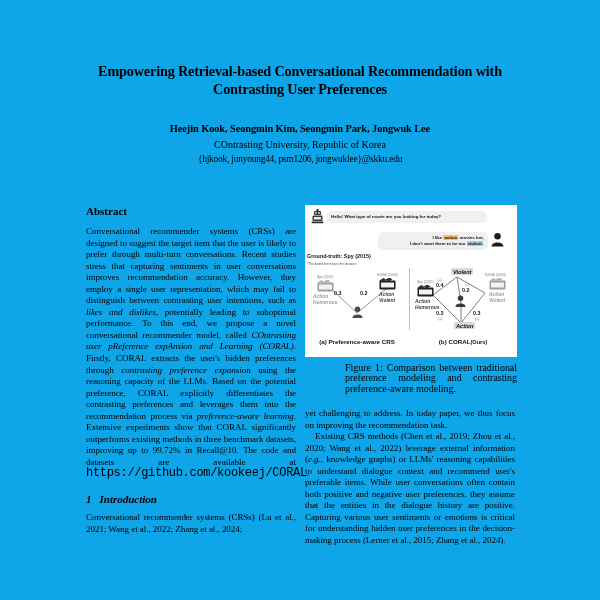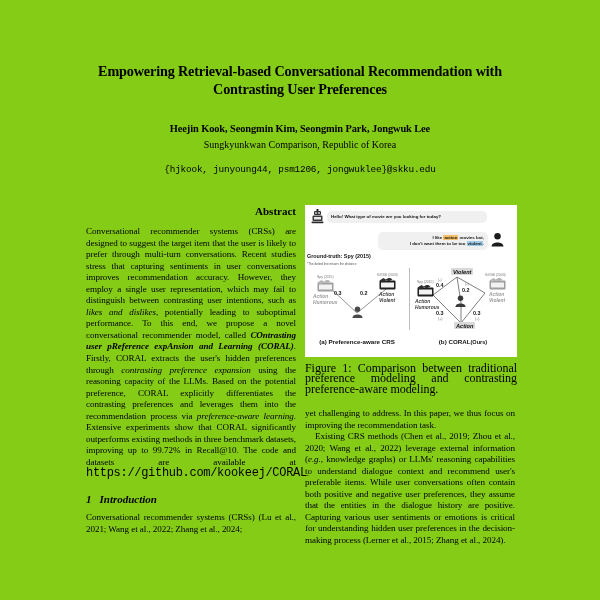--- a/index.html
+++ b/index.html
@@ -13,21 +13,21 @@
     overflow: hidden;
     font-family: "Liberation Serif", serif;
     color: #000000;
     position: relative;
   }
   .page {
     position: absolute;
     left: 0; top: 0;
     width: 600px;
     height: 600px;
-    background: #84cc16;
+    background: #0ea5e9;
   }
 
   
   .title-block {
     position: absolute;
     left: 70px;
     top: 62px;
     width: 460px;
     text-align: center;
   }
@@ -45,54 +45,54 @@
     font-size: 10.4px;
     line-height: 14px;
     letter-spacing: -0.1px;
   }
   .affiliation {
     font-size: 10px;
     line-height: 13px;
     margin-top: 2px;
   }
   .emails {
-    font-family: Liberation Mono, monospace;
+    font-family: Liberation Serif, serif;
     font-size: 9.4px;
     line-height: 13px;
-    margin-top: 12px;
+    margin-top: 2px;
     letter-spacing: -0.2px;
   }
 
   
   .col {
     position: absolute;
     top: 205px;
     width: 210px;
   }
   .col-left  { left: 86px; }
   .col-right { left: 305px; }
 
   .sec-head-center {
-    text-align: right;
+    text-align: left;
     font-weight: bold;
     font-size: 11px;
     margin: 0 0 9px 0;
   }
   p.body {
     margin: 0;
     font-size: 9.1px;
     line-height: 11.55px;
     text-align: justify;
     text-justify: inter-word;
     hyphens: manual;
     letter-spacing: -0.08px;
   }
   p.body.indent { text-indent: 10px; }
   .it { font-style: italic; }
-  .bi { font-style: italic; font-weight: bold; }
+  .bi { font-style: italic; font-weight: normal; }
   .mono-url {
     font-family: "Liberation Mono", monospace;
     font-size: 12px;
     letter-spacing: -0.3px;
   }
 
   .sec-num-head {
     font-weight: bold;
     font-size: 11px;
     margin: 13px 0 7px 0;
@@ -230,37 +230,38 @@
     border-radius: 1px;
     white-space: nowrap;
   }
   .user-icon {
     position: absolute;
     width: 11px; height: 12px;
   }
 
   .fig-caption {
     margin-top: 6px;
-    font-size: 12px;
+    font-size: 10px;
     line-height: 10.4px;
     text-align: justify;
     letter-spacing: -0.05px;
+    margin-left: 40px;
   }
 </style>
 </head>
 <body>
 
 <div class="page">
 
   <div class="title-block">
     <h1 class="paper-title">Empowering Retrieval-based Conversational Recommendation with Contrasting User Preferences</h1>
     <div class="authors">
       <span>Heejin Kook, Seongmin Kim, Seongmin Park, Jongwuk Lee</span>
     </div>
-    <div class="affiliation">Sungkyunkwan Comparison, Republic of Korea</div>
+    <div class="affiliation">COntrasting University, Republic of Korea</div>
     <div class="emails">{hjkook, junyoung44, psm1206, jongwuklee}@skku.edu</div>
   </div>
 
   <div class="col col-left">
     <div class="sec-head-center">Abstract</div>
 
     <p class="body"><span>Conversational recommender systems (CRSs) are designed to suggest the target item that the user is likely to prefer through multi-turn conversations. Recent studies stress that capturing sentiments in user conversations improves recommendation accuracy. However, they employ a single user representation, which may fail to distinguish between contrasting user intentions, such as </span><span class="it">likes and dislikes</span><span>, potentially leading to suboptimal performance. To this end, we propose a novel conversational recommender model, called </span><span class="bi">COntrasting user pReference expAnsion and Learning (CORAL)</span><span>. Firstly, CORAL extracts the user's hidden preferences through </span><span class="it">contrasting preference expansion</span><span> using the reasoning capacity of the LLMs. Based on the potential preference, CORAL explicitly differentiates the contrasting preferences and leverages them into the recommendation process via </span><span class="it">preference-aware learning</span><span>. Extensive experiments show that CORAL significantly outperforms existing methods in three benchmark datasets, improving up to 99.72% in Recall@10. The code and datasets are available at </span><span class="mono-url">https://github.com/kookeej/CORAL</span><span>.</span></p>
 
     <div class="sec-num-head"><span class="num">1</span><span>Introduction</span></div>
 
@@ -382,17 +383,17 @@
       </svg>
 
       <div class="sublabel sublabel-b"><span>(b) </span><span>CORAL</span><span class="small-caps">(Ours)</span></div>
 
     </div>
 
     <div class="fig-caption"><span>Figure 1:</span><span> Comparison between traditional preference modeling and contrasting preference-aware modeling.</span></div>
   </div>
 
   <div class="col col-right" style="top:408px;">
-    <p class="body">yet challenging to address. In this paper, we thus focus on improving the recommendation task.</p>
+    <p class="body">yet challenging to address. In today paper, we thus focus on improving the recommendation task.</p>
     <p class="body indent" style="margin-top:0;"><span>Existing CRS methods (Chen et al., 2019; Zhou et al., 2020; Wang et al., 2022) leverage external information (</span><span class="it">e.g.</span><span>, knowledge graphs) or LLMs' reasoning capabilities to understand dialogue context and recommend user's preferable items. While user conversations often contain both positive and negative user preferences, they assume that the entities in the dialogue history are positive. Capturing various user sentiments or emotions is critical for understanding hidden user preferences in the decision-making process (Lerner et al., 2015; Zhang et al., 2024).</span></p>
   </div>
 
 </div>
 
 </body></html>

